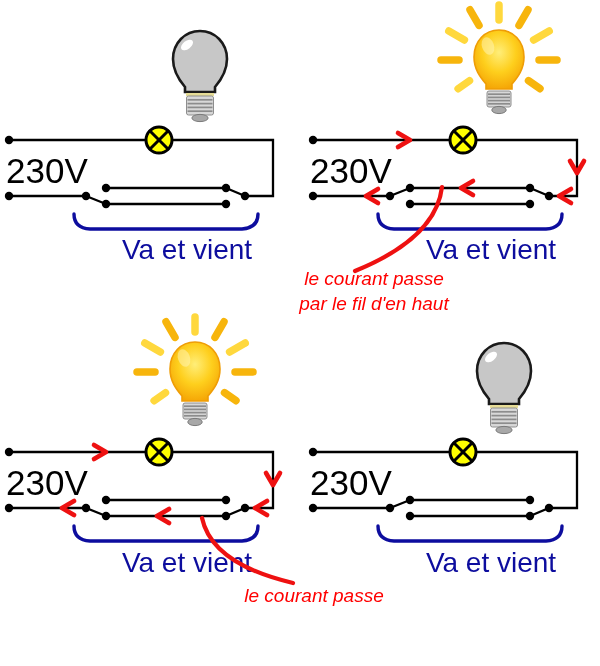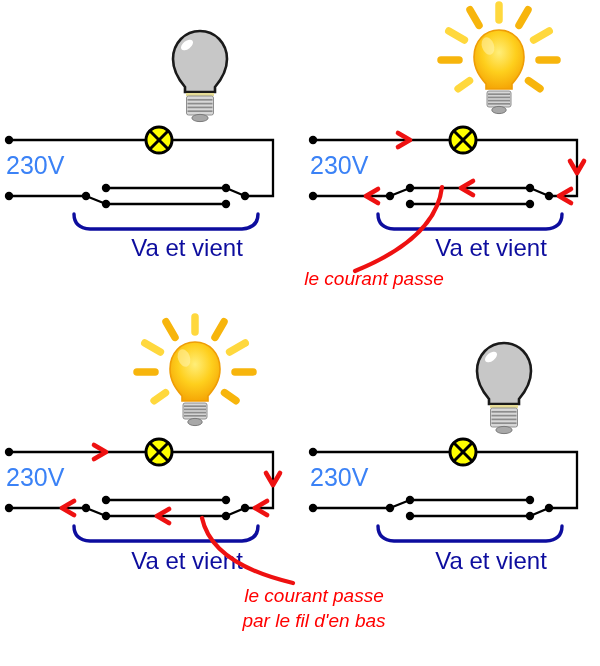--- a/index.html
+++ b/index.html
@@ -1,46 +1,46 @@
 <!DOCTYPE html>
 <html><head>
 <meta charset="utf-8">
 <style>
   html,body{margin:0;padding:0;background:#ffffff;}
   #canvas{
     position:relative;width:600px;height:666px;background:#ffffff;overflow:hidden;
     font-family:"Liberation Sans", sans-serif;
   }
   .label{position:absolute;white-space:nowrap;}
-  .voltage{font-size:25px;color:#3b82f6;}
-  .brace-label{font-size:24px;color:#0d0d9e;text-align:center;}
+  .voltage{font-size:35px;color:#000000;}
+  .brace-label{font-size:28px;color:#0d0d9e;text-align:center;}
   .annot{position:absolute;font-size:19px;line-height:25px;font-style:italic;color:#ff0000;text-align:center;}
   #diagram-svg{position:absolute;left:0;top:0;z-index:2;pointer-events:none;}
 </style>
 </head>
 <body>
 
 <div id="canvas">
 
   <div class="label voltage" style="left:6px;top:151px">230V</div>
   <div class="label voltage" style="left:310px;top:151px">230V</div>
   <div class="label voltage" style="left:6px;top:463px">230V</div>
   <div class="label voltage" style="left:310px;top:463px">230V</div>
 
   <div class="label brace-label" style="left:74px;top:234px;width:226px">Va et vient</div>
   <div class="label brace-label" style="left:378px;top:234px;width:226px">Va et vient</div>
   <div class="label brace-label" style="left:74px;top:547px;width:226px">Va et vient</div>
   <div class="label brace-label" style="left:378px;top:547px;width:226px">Va et vient</div>
 
   <div class="annot" style="left:264px;top:266px;width:220px">
     <div>le courant passe</div>
+    <div>par le fil d'en haut</div>
   </div>
   <div class="annot" style="left:204px;top:583px;width:220px">
     <div>le courant passe</div>
-    <div>par le fil d'en bas</div>
   </div>
 
   <svg id="diagram-svg" width="600" height="666" viewBox="0 0 600 666">
       <defs>
         <radialGradient id="onGlass" cx="50%" cy="38%" r="70%">
           <stop offset="0%" stop-color="#ffee79"></stop>
           <stop offset="48%" stop-color="#fecf1d"></stop>
           <stop offset="100%" stop-color="#f39c00"></stop>
         </radialGradient>
       </defs>

